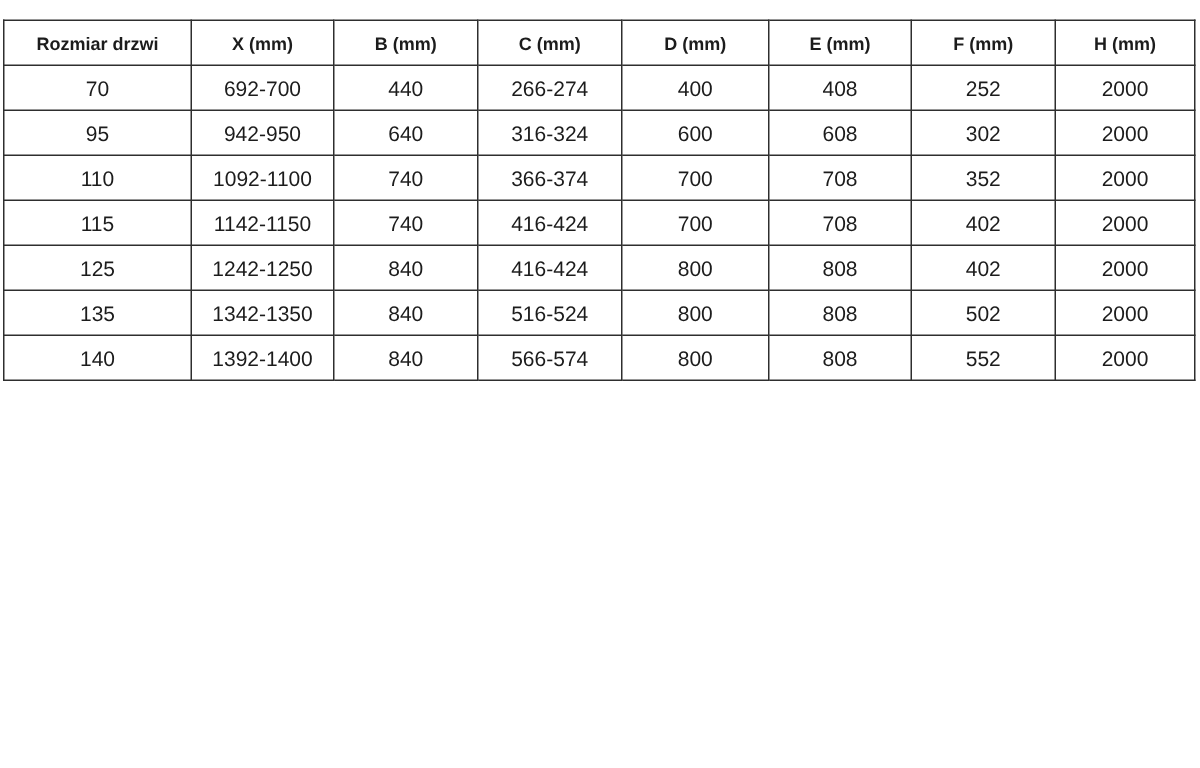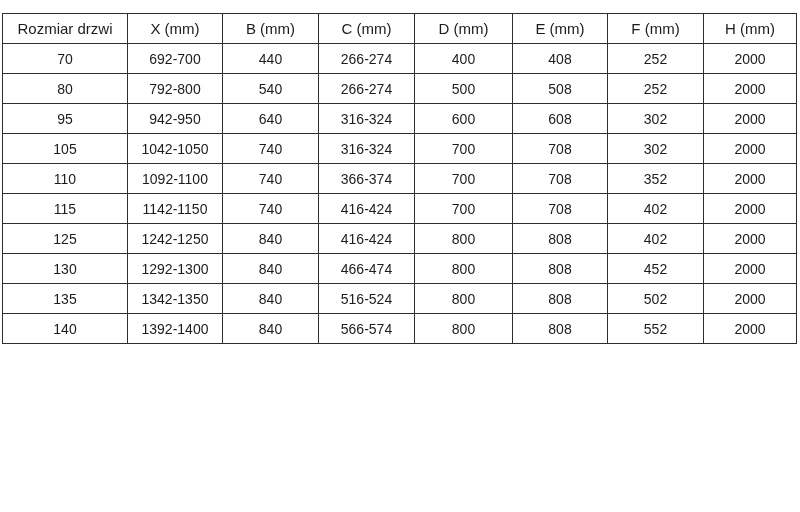--- a/index.html
+++ b/index.html
@@ -33,22 +33,22 @@
     padding: 0 2px;
     text-align: center;
     vertical-align: middle;
     color: #1c1c1c;
     font-size: 14px;
     line-height: 1;
     white-space: nowrap;
     overflow: hidden;
   }
   table.size-table th {
-    font-weight: normal;
-    font-size: 15px;
+    font-weight: bold;
+    font-size: 12px;
   }
   table.size-table td {
     font-weight: normal;
   }
 </style>
 </head>
 <body>
 
 <div class="page">
   <table class="size-table">
@@ -79,46 +79,26 @@
           <td>70</td>
           <td>692-700</td>
           <td>440</td>
           <td>266-274</td>
           <td>400</td>
           <td>408</td>
           <td>252</td>
           <td>2000</td>
         </tr>
         <tr>
-          <td>80</td>
-          <td>792-800</td>
-          <td>540</td>
-          <td>266-274</td>
-          <td>500</td>
-          <td>508</td>
-          <td>252</td>
-          <td>2000</td>
-        </tr>
-        <tr>
           <td>95</td>
           <td>942-950</td>
           <td>640</td>
           <td>316-324</td>
           <td>600</td>
           <td>608</td>
-          <td>302</td>
-          <td>2000</td>
-        </tr>
-        <tr>
-          <td>105</td>
-          <td>1042-1050</td>
-          <td>740</td>
-          <td>316-324</td>
-          <td>700</td>
-          <td>708</td>
           <td>302</td>
           <td>2000</td>
         </tr>
         <tr>
           <td>110</td>
           <td>1092-1100</td>
           <td>740</td>
           <td>366-374</td>
           <td>700</td>
           <td>708</td>
@@ -139,30 +119,20 @@
           <td>125</td>
           <td>1242-1250</td>
           <td>840</td>
           <td>416-424</td>
           <td>800</td>
           <td>808</td>
           <td>402</td>
           <td>2000</td>
         </tr>
         <tr>
-          <td>130</td>
-          <td>1292-1300</td>
-          <td>840</td>
-          <td>466-474</td>
-          <td>800</td>
-          <td>808</td>
-          <td>452</td>
-          <td>2000</td>
-        </tr>
-        <tr>
           <td>135</td>
           <td>1342-1350</td>
           <td>840</td>
           <td>516-524</td>
           <td>800</td>
           <td>808</td>
           <td>502</td>
           <td>2000</td>
         </tr>
         <tr>

